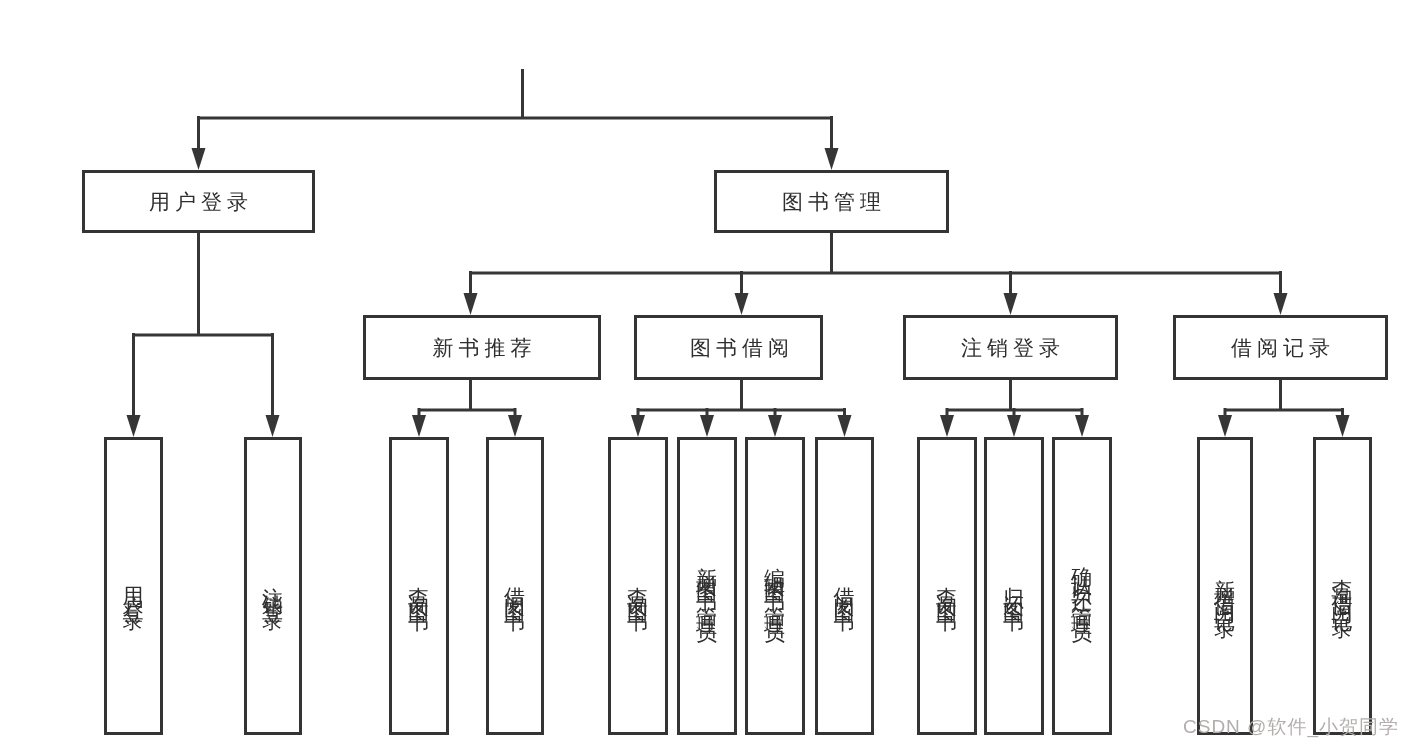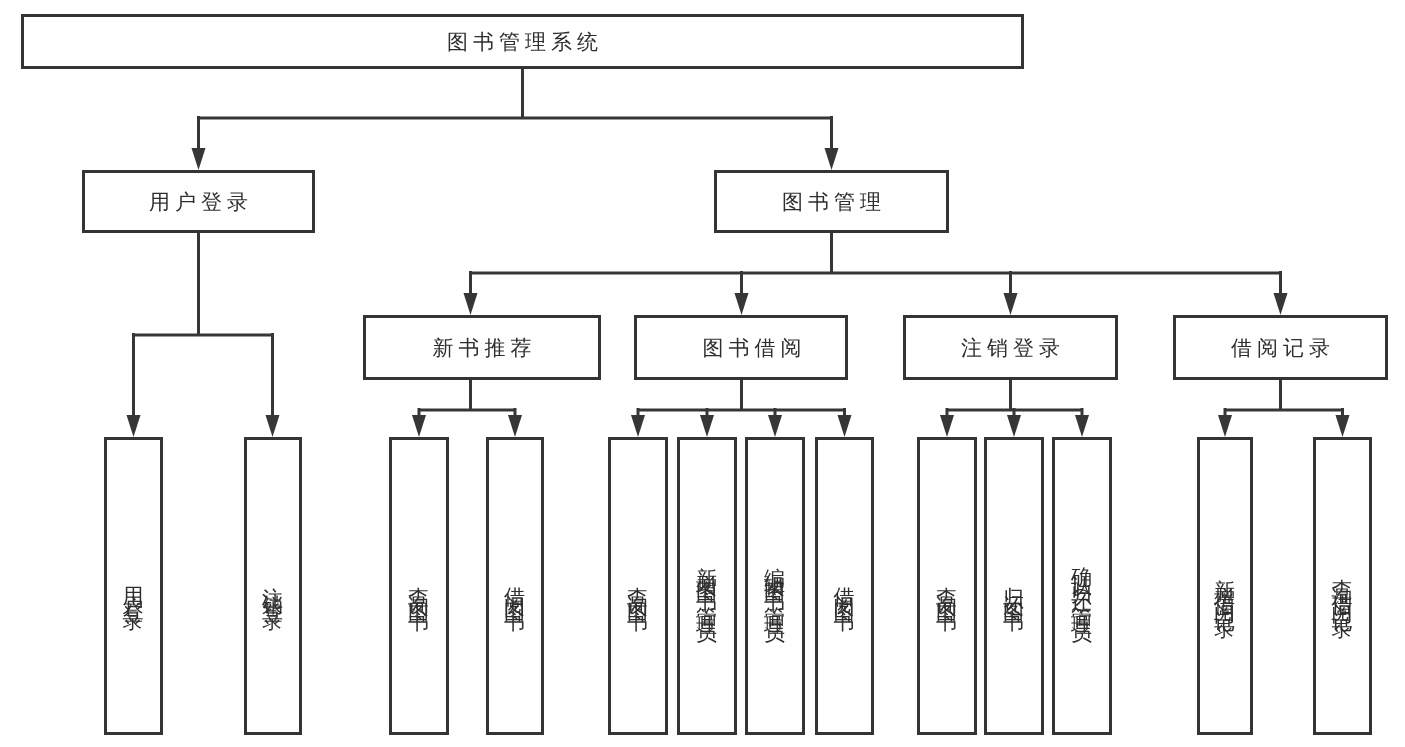--- a/index.html
+++ b/index.html
@@ -94,27 +94,26 @@
       <polygon points="775,437 768,415 782,415"></polygon>
       <polygon points="844.5,437 837.5,415 851.5,415"></polygon>
       <polygon points="947,437 940,415 954,415"></polygon>
       <polygon points="1014,437 1007,415 1021,415"></polygon>
       <polygon points="1082,437 1075,415 1089,415"></polygon>
       <polygon points="1225,437 1218,415 1232,415"></polygon>
       <polygon points="1342.5,437 1335.5,415 1349.5,415"></polygon>
     </g>
   </svg>
 
-  <div class="node hbox" style="left:21px; top:14px; width:1003px; height:55px;">图书管理系统</div>
 
   <div class="node hbox" style="left:82px; top:170px; width:233px; height:63px;">用户登录</div>
   <div class="node hbox" style="left:714px; top:170px; width:235px; height:63px;">图书管理</div>
 
   <div class="node hbox" style="left:363px; top:315px; width:238px; height:65px;">新书推荐</div>
-  <div class="node hbox" style="left:634px; top:315px; width:214px; height:65px;padding-left:22px;">图书借阅</div>
+  <div class="node hbox" style="left:634px; top:315px; width:189px; height:65px;padding-left:22px;">图书借阅</div>
   <div class="node hbox" style="left:903px; top:315px; width:215px; height:65px;">注销登录</div>
   <div class="node hbox" style="left:1173px; top:315px; width:215px; height:65px;">借阅记录</div>
 
   <div class="node vbox" style="left:104px; top:437px; width:59px; height:298px;">用户登录</div>
   <div class="node vbox" style="left:244px; top:437px; width:58px; height:298px;">注销登录</div>
 
   <div class="node vbox" style="left:389px; top:437px; width:60px; height:298px;">查询图书</div>
   <div class="node vbox" style="left:486px; top:437px; width:58px; height:298px;">借阅图书</div>
 
   <div class="node vbox" style="left:608px; top:437px; width:60px; height:298px;">查询图书</div>
@@ -122,14 +121,15 @@
   <div class="node vbox" style="left:745px; top:437px; width:60px; height:298px;">编辑图书（管理员）</div>
   <div class="node vbox" style="left:815px; top:437px; width:59px; height:298px;">借阅图书</div>
 
   <div class="node vbox" style="left:917px; top:437px; width:60px; height:298px;">查询图书</div>
   <div class="node vbox" style="left:984px; top:437px; width:60px; height:298px;">归还图书</div>
   <div class="node vbox" style="left:1052px; top:437px; width:60px; height:298px;">确认归还（管理员）</div>
 
   <div class="node vbox" style="left:1197px; top:437px; width:56px; height:298px;">新增借阅记录</div>
   <div class="node vbox" style="left:1313px; top:437px; width:59px; height:298px;">查询借阅记录</div>
 
+  <div class="watermark">CSDN @软件_小贺同学</div>
 
 </div>
 
 </body></html>

